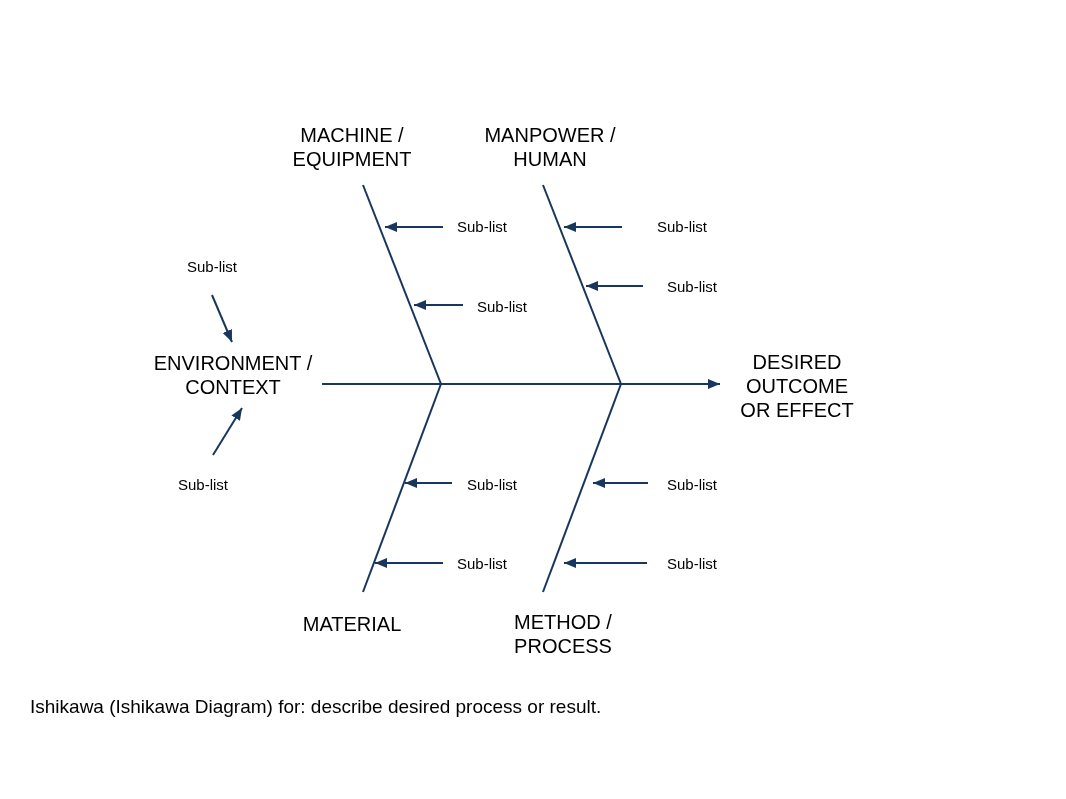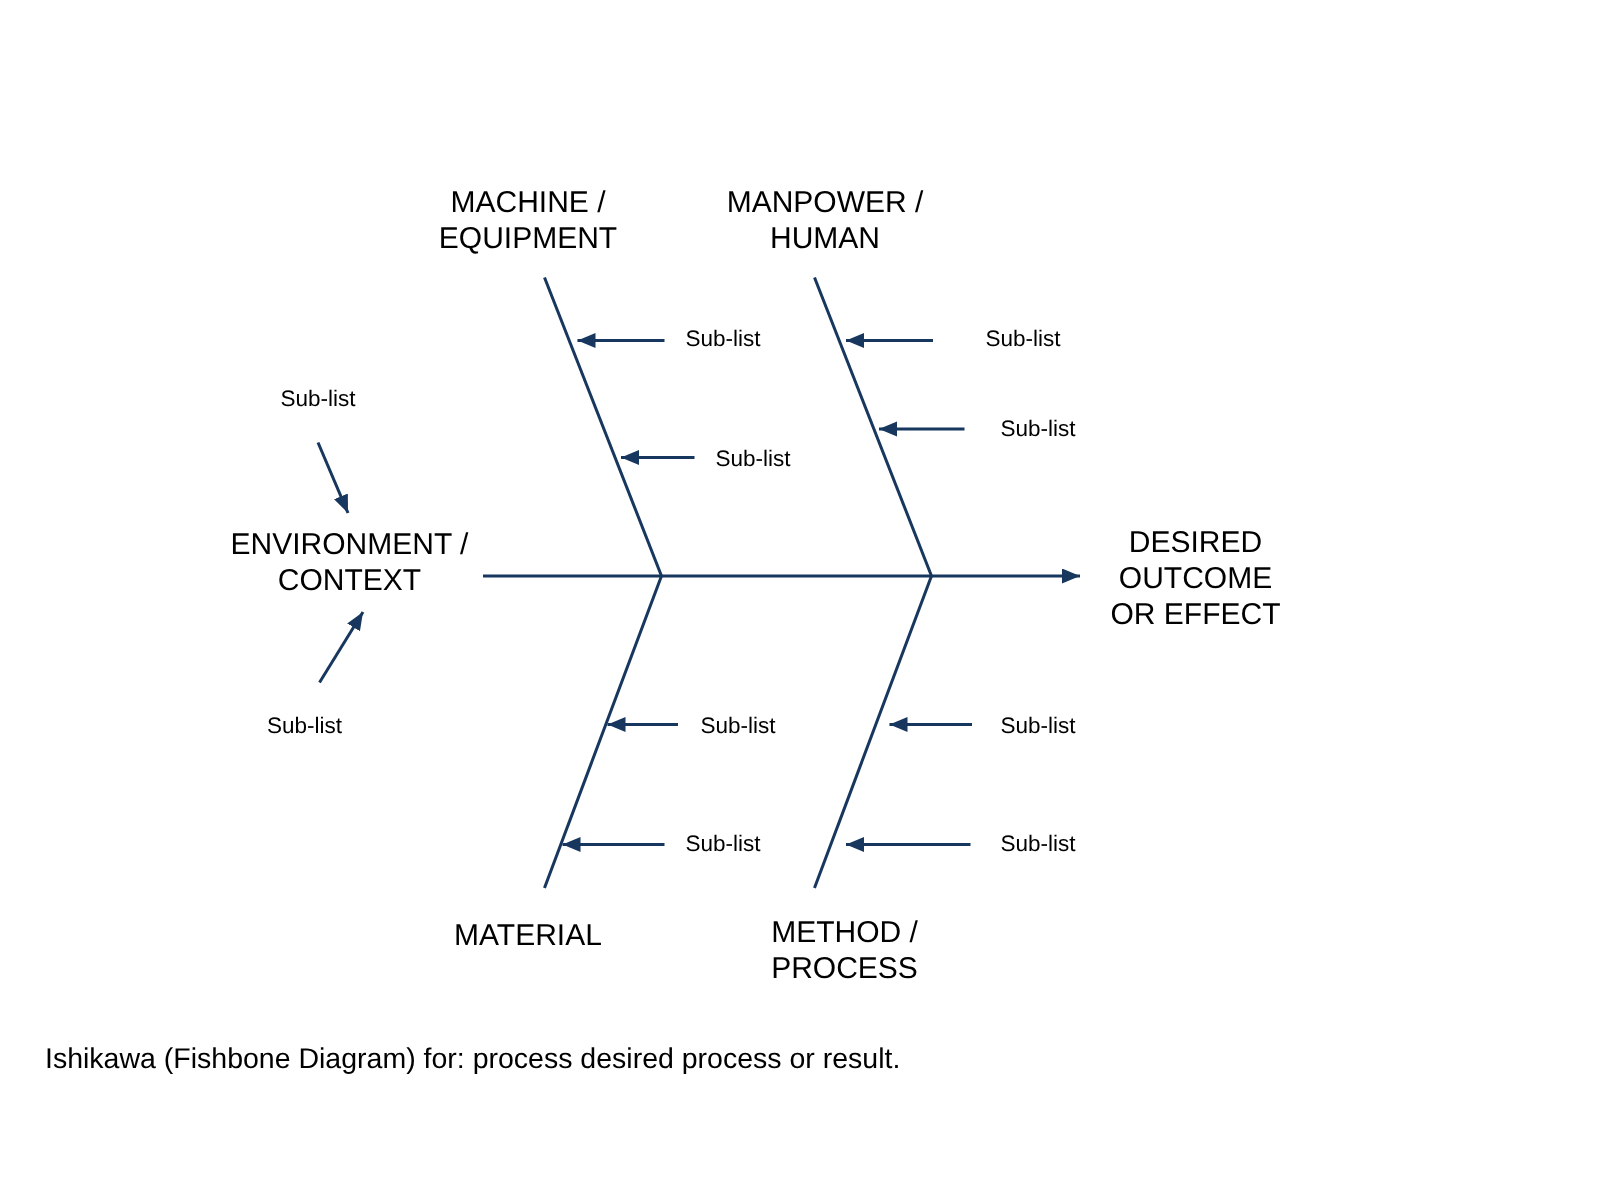--- a/index.html
+++ b/index.html
@@ -75,14 +75,14 @@
         <text x="233" y="387" text-anchor="middle" dominant-baseline="central" font-size="20" fill="#000000">CONTEXT</text>
         <text x="352" y="624" text-anchor="middle" dominant-baseline="central" font-size="20" fill="#000000">MATERIAL</text>
         <text x="563" y="622" text-anchor="middle" dominant-baseline="central" font-size="20" fill="#000000">METHOD /</text>
         <text x="563" y="646" text-anchor="middle" dominant-baseline="central" font-size="20" fill="#000000">PROCESS</text>
         <text x="797" y="362" text-anchor="middle" dominant-baseline="central" font-size="20" fill="#000000">DESIRED</text>
         <text x="797" y="386" text-anchor="middle" dominant-baseline="central" font-size="20" fill="#000000">OUTCOME</text>
         <text x="797" y="410" text-anchor="middle" dominant-baseline="central" font-size="20" fill="#000000">OR EFFECT</text>
       </g>
   </svg>
 
-  <div class="caption">Ishikawa (Fishbone Diagram) for: process desired process or result.</div>
+  <div class="caption">Ishikawa (Ishikawa Diagram) for: describe desired process or result.</div>
 </div>
 
 </body></html>

